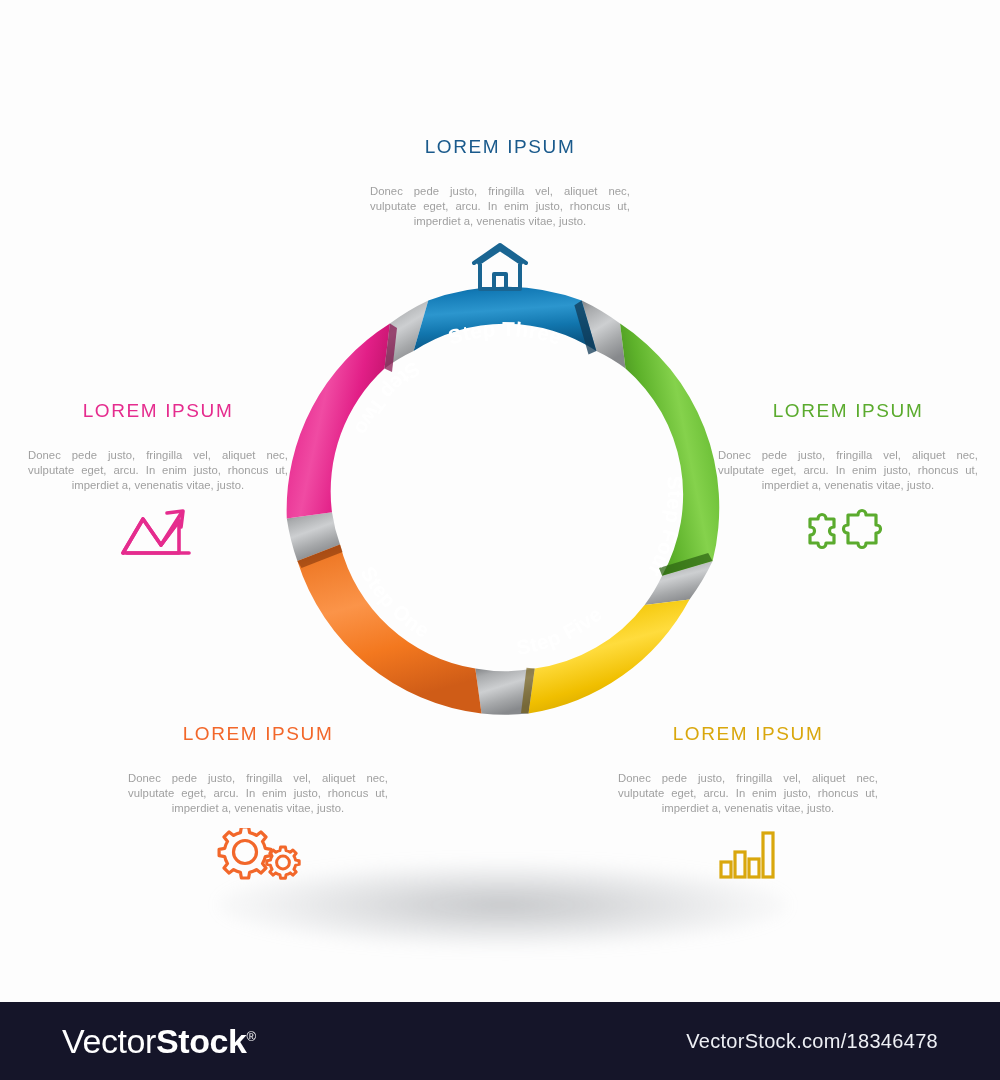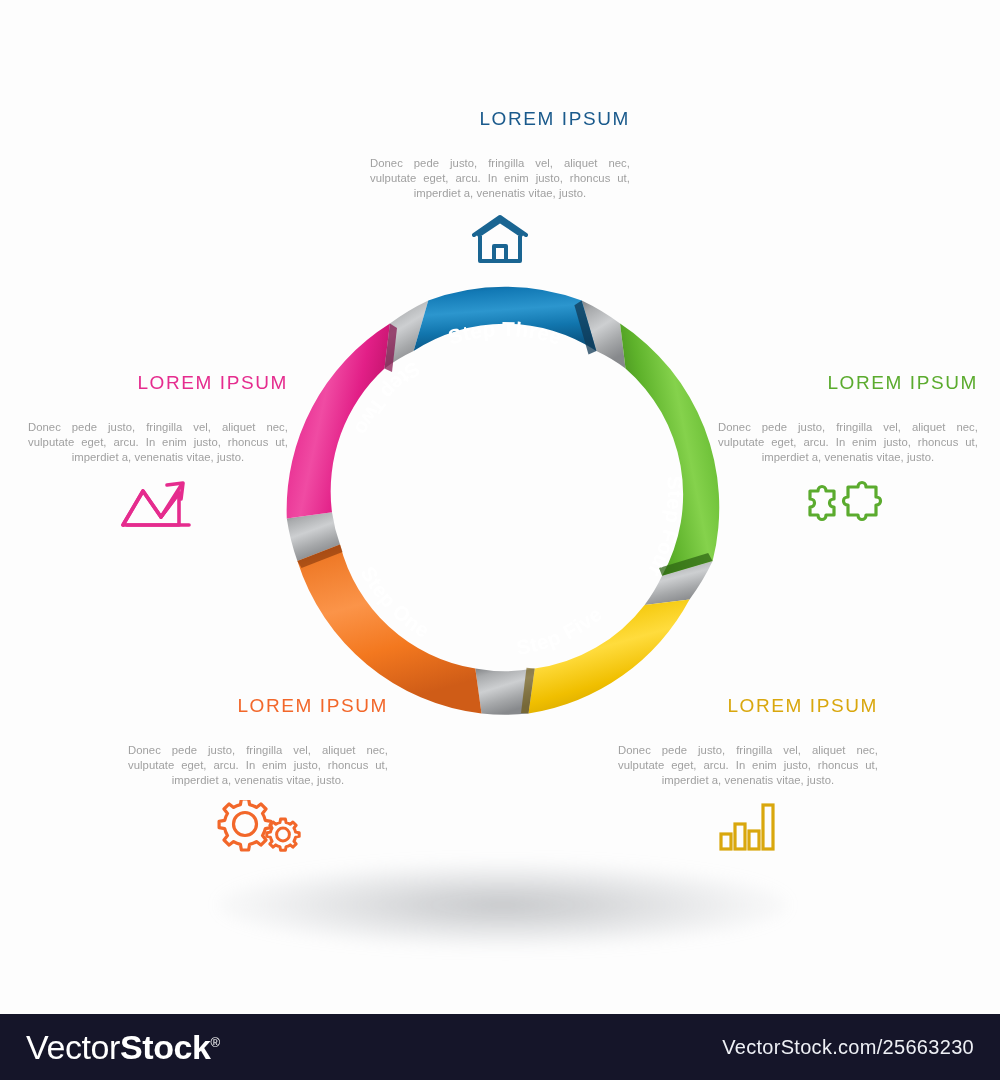--- a/index.html
+++ b/index.html
@@ -13,23 +13,24 @@
     position:relative;
     width:1000px; height:1080px;
     background:#fdfdfd;
   }
 
   
   .block { position:absolute; }
   .block .heading {
     font-size:19px;
     letter-spacing:1.6px;
-    text-align:right;
+    text-align:center;
     font-weight:400;
     white-space:nowrap;
+    margin-top:28px;
   }
   .block .body {
     font-size:11.3px;
     line-height:15.2px;
     color:#a0a0a0;
     text-align:justify;
     text-align-last:center;
     margin-top:26px;
     letter-spacing:0.05px;
   }
@@ -70,26 +71,26 @@
     font-weight:bold;
     fill:#ffffff;
     letter-spacing:0.4px;
     font-family:"Liberation Sans", sans-serif;
   }
 
   
   #footer {
     position:absolute;
     left:0; bottom:0;
-    width:1000px; height:66px;
+    width:1000px; height:78px;
     background:#151529;
     display:flex;
     align-items:center;
     justify-content:space-between;
-    padding:0 26px;
+    padding:0 62px;
   }
   #logo {
     color:#ffffff;
     font-size:34px;
     letter-spacing:-0.4px;
     font-weight:300;
     white-space:nowrap;
   }
   #logo b { font-weight:700; }
   #logo sup { font-size:13px; vertical-align:super; font-weight:300; }
@@ -373,16 +374,16 @@
           <rect x="45" y="5" width="10" height="44"></rect>
         </g>
       </svg>
     </div>
   </div>
 
   <div id="footer">
     <div id="logo">
       <span>Vector</span><b>Stock</b><sup>®</sup>
     </div>
-    <div id="footer-url">VectorStock.com/25663230</div>
+    <div id="footer-url">VectorStock.com/18346478</div>
   </div>
 
 </div>
 
 </body></html>

